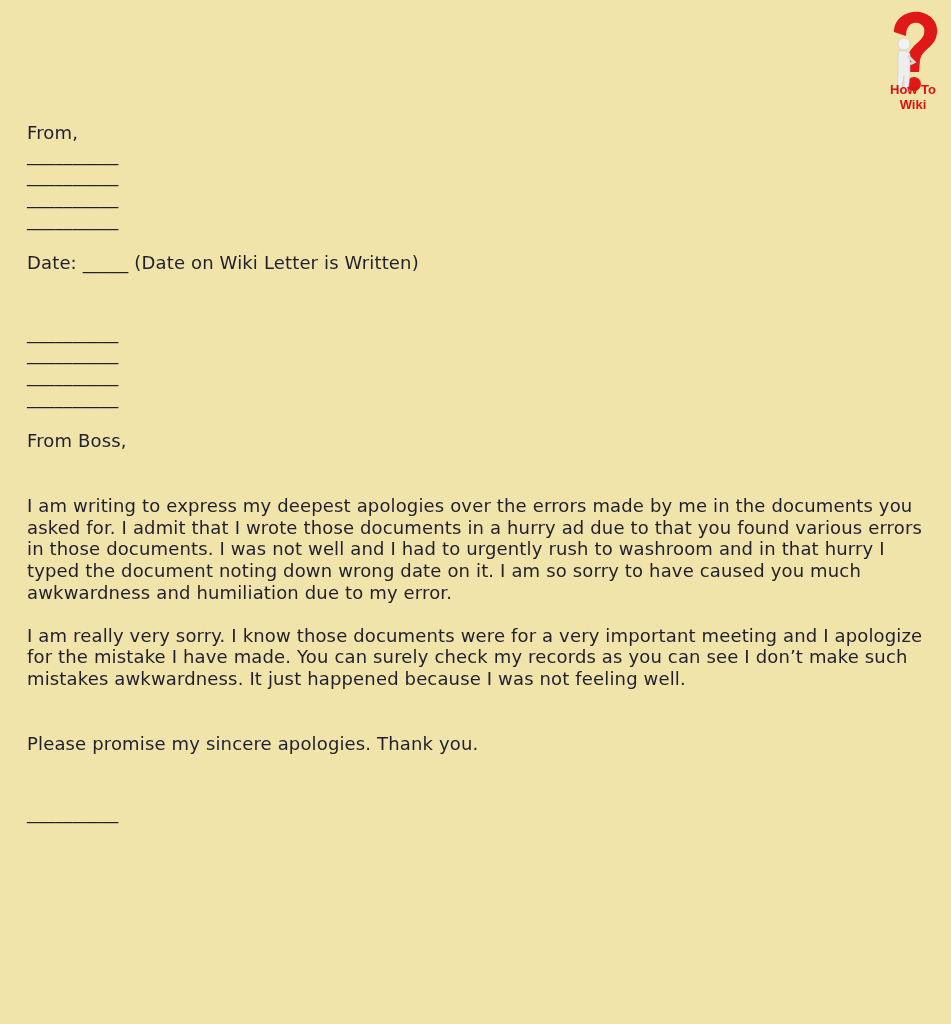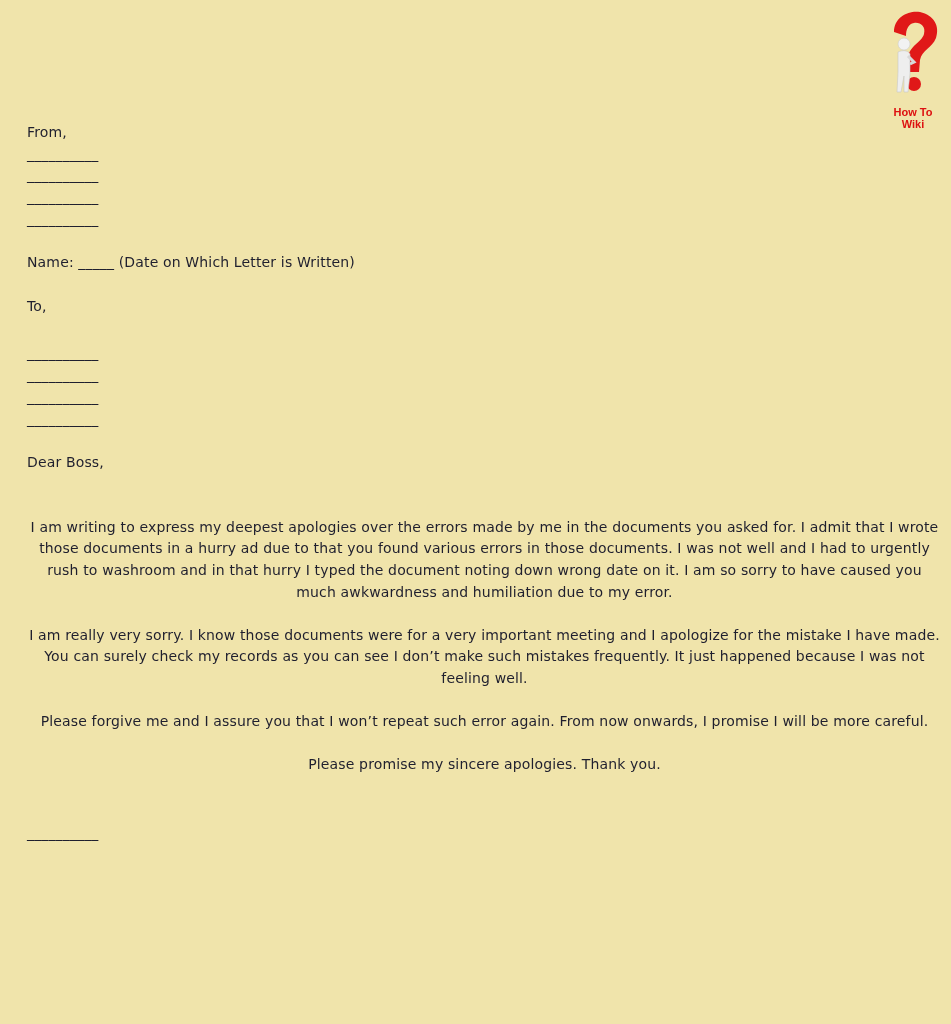--- a/index.html
+++ b/index.html
@@ -7,31 +7,31 @@
     width: 951px; height: 1024px; overflow: hidden;
     background: #f0e4ab;
     font-family: "DejaVu Sans", sans-serif;
     color: #1f1f2e;
     position: relative;
   }
   .logo {
     position: absolute; left: 884px; top: 10px; width: 58px; height: 100px;
   }
   .logo-text {
-    position: absolute; left: 0; top: 96px; width: 58px; text-align: center;
-    font-family: "Liberation Sans", sans-serif; font-size: 11px; font-weight: bold; color: #d11;
+    position: absolute; left: 0; top: 72px; width: 58px; text-align: center;
+    font-family: "Liberation Sans", sans-serif; font-size: 13px; font-weight: bold; color: #d11;
   }
   .letter {
     position: absolute; left: 27px; top: 122px; width: 915px;
-    font-size: 14px; line-height: 21.6px; letter-spacing: 0.15px;
+    font-size: 18px; line-height: 21.6px; letter-spacing: 0.15px;
   }
   .line { display: block; white-space: pre; }
   .dash { display: block; line-height: 21.8px; }
   .gap { display: block; height: 21.6px; }
-  .para { display: block; white-space: normal; text-align: center; }
+  .para { display: block; white-space: normal; }
 </style>
 </head>
 <body>
 
 <div class="logo">
   <svg width="58" height="88" viewBox="0 0 58 88">
     <path d="M10 22 C10 6 26 0 36 2 C50 5 56 16 52 28 C48 38 38 40 36 50 L35 62 L24 62 L24 48 C25 36 38 32 40 24 C42 16 36 12 30 13 C24 14 22 20 22 26 Z" fill="#e01818"></path>
     <circle cx="30" cy="74" r="7" fill="#e01818"></circle>
     <circle cx="20" cy="34" r="6" fill="#f2f2f2" stroke="#ccc" stroke-width="0.6"></circle>
     <path d="M14 42 C18 40 24 40 26 44 L26 64 L24 82 L20 82 L20 66 L17 82 L13 82 L14 62 Z" fill="#eeeeee" stroke="#c8c8c8" stroke-width="0.6"></path>
@@ -40,36 +40,34 @@
   <div class="logo-text">How To Wiki</div>
 </div>
 
 <div class="letter">
   <span class="line">From,</span>
   <span class="dash">__________</span>
   <span class="dash">__________</span>
   <span class="dash">__________</span>
   <span class="dash">__________</span>
   <span class="gap"></span>
-  <span class="line">Name: _____ (Date on Which Letter is Written)</span>
+  <span class="line">Date: _____ (Date on Wiki Letter is Written)</span>
   <span class="gap"></span>
-  <span class="line">To,</span>
   <span class="gap" style="height:26px"></span>
   <span class="dash">__________</span>
   <span class="dash">__________</span>
   <span class="dash">__________</span>
   <span class="dash">__________</span>
   <span class="gap"></span>
-  <span class="line">Dear Boss,</span>
+  <span class="line">From Boss,</span>
   <span class="gap"></span>
   <span class="gap"></span>
   <span class="para">I am writing to express my deepest apologies over the errors made by me in the documents you asked for. I admit that I wrote those documents in a hurry ad due to that you found various errors in those documents. I was not well and I had to urgently rush to washroom and in that hurry I typed the document noting down wrong date on it. I am so sorry to have caused you much awkwardness and humiliation due to my error.</span>
   <span class="gap"></span>
-  <span class="para">I am really very sorry. I know those documents were for a very important meeting and I apologize for the mistake I have made. You can surely check my records as you can see I don’t make such mistakes frequently. It just happened because I was not feeling well.</span>
+  <span class="para">I am really very sorry. I know those documents were for a very important meeting and I apologize for the mistake I have made. You can surely check my records as you can see I don’t make such mistakes awkwardness. It just happened because I was not feeling well.</span>
   <span class="gap"></span>
-  <span class="para">Please forgive me and I assure you that I won’t repeat such error again. From now onwards, I promise I will be more careful.</span>
   <span class="gap"></span>
   <span class="para">Please promise my sincere apologies. Thank you.</span>
   <span class="gap"></span>
   <span class="gap" style="height:26px"></span>
   <span class="dash">__________</span>
   <span class="gap"></span>
 </div>
 
 </body></html>

